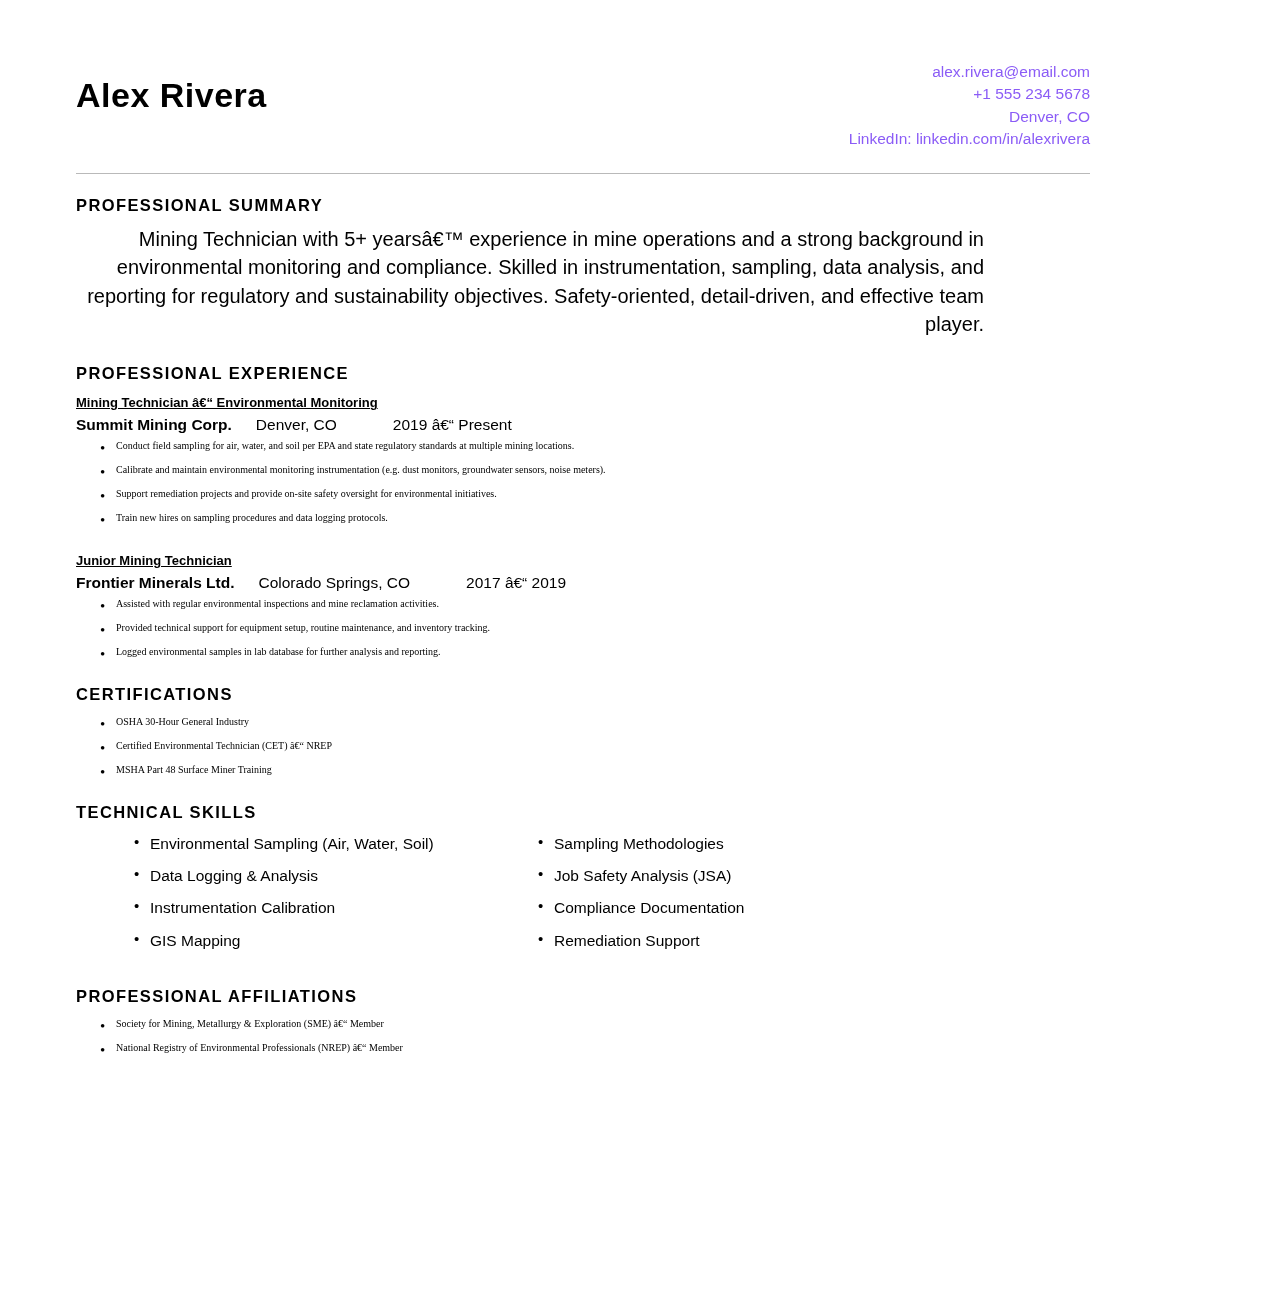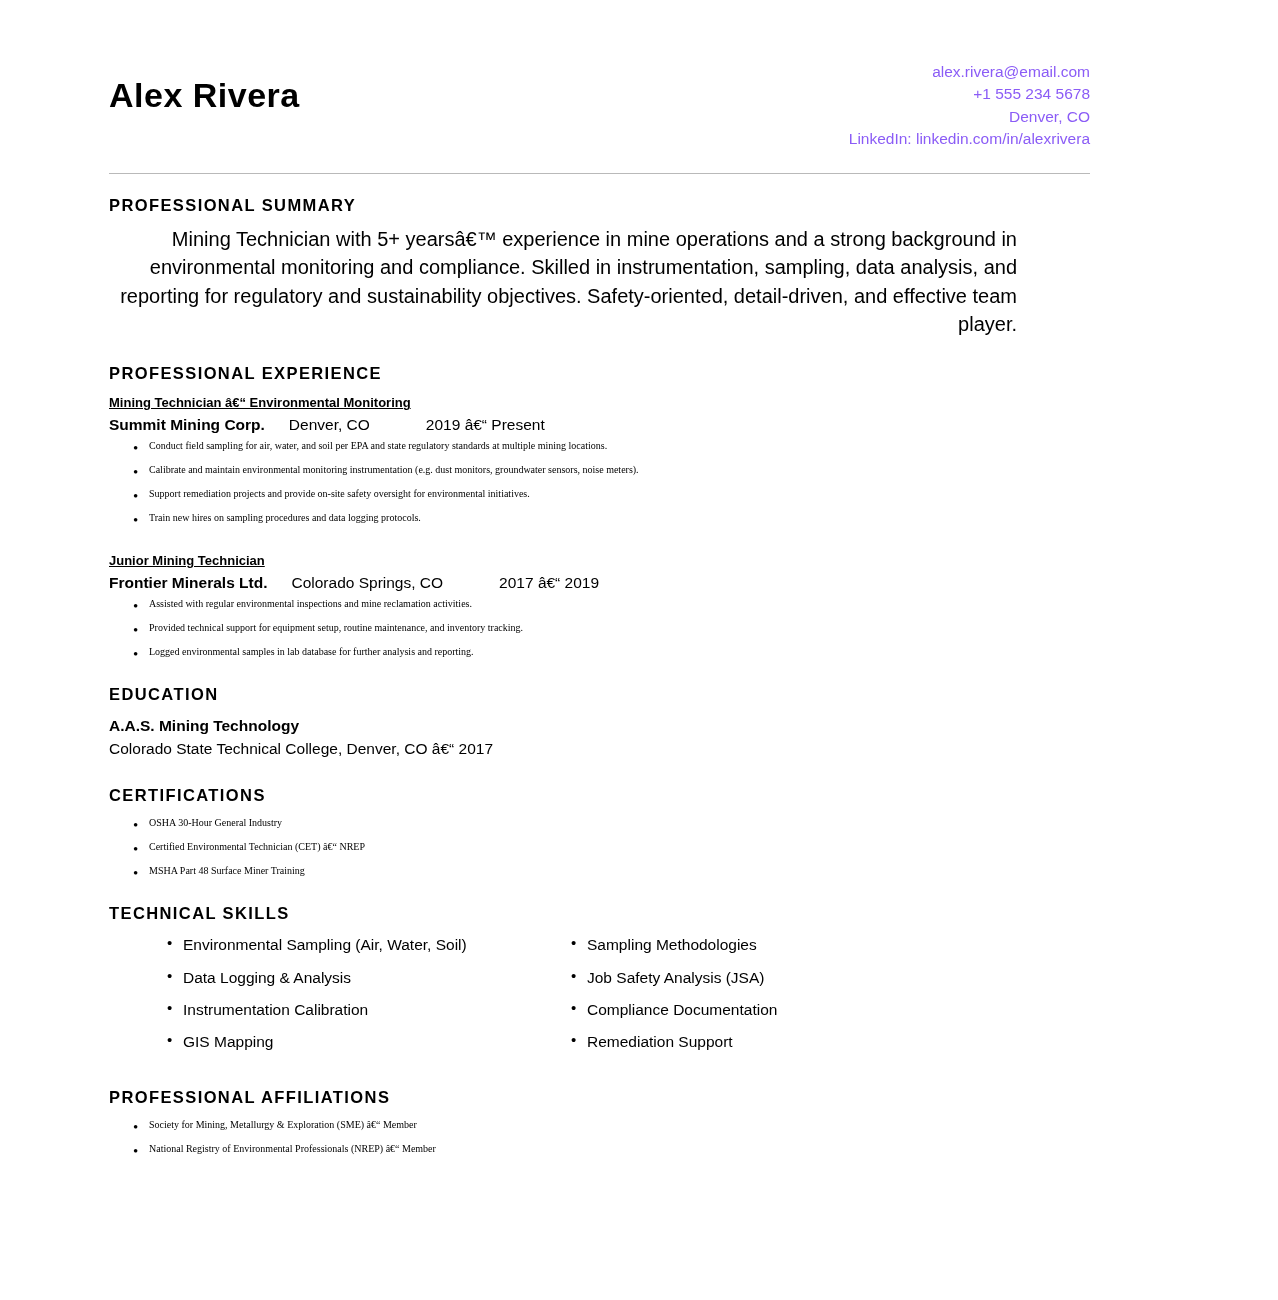--- a/index.html
+++ b/index.html
@@ -12,21 +12,21 @@
     height: 1300px;
     font-family: "Liberation Sans", sans-serif;
     color: #000000;
     -webkit-font-smoothing: antialiased;
   }
   .page {
     position: relative;
     width: 1278px;
     height: 1300px;
     box-sizing: border-box;
-    padding: 55px 188px 0 109px;
+    padding: 55px 188px 0 76px;
   }
   
   .header {
     display: flex;
     align-items: flex-start;
     justify-content: space-between;
     padding-bottom: 22px;
   }
   .name {
     font-size: 34px;
@@ -190,25 +190,20 @@
         <span class="job-dates">2017 â€“ 2019</span>
       </div>
       <ul class="bullets">
         <li>Assisted with regular environmental inspections and mine reclamation activities.</li>
         <li>Provided technical support for equipment setup, routine maintenance, and inventory tracking.</li>
         <li>Logged environmental samples in lab database for further analysis and reporting.</li>
       </ul>
     </div>
   </div>
 
-  <div class="section">
-    <div class="section-title">EDUCATION</div>
-    <div class="edu-degree">A.A.S. Mining Technology</div>
-    <div class="edu-school">Colorado State Technical College, Denver, CO â€“ 2017</div>
-  </div>
 
   <div class="section">
     <div class="section-title">CERTIFICATIONS</div>
     <ul class="bullets cert-list">
       <li>OSHA 30-Hour General Industry</li>
       <li>Certified Environmental Technician (CET) â€“ NREP</li>
       <li>MSHA Part 48 Surface Miner Training</li>
     </ul>
   </div>
 

